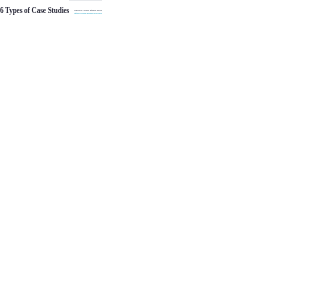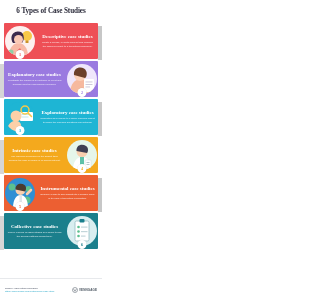--- a/index.html
+++ b/index.html
@@ -6,21 +6,21 @@
   html,body { width:102px; height:300px; }
   body {
     font-family:"Liberation Sans", sans-serif;
     background:#ffffff;
     overflow:hidden;
   }
   .infographic {
     width:102px; height:300px;
     position:relative;
     background:#ffffff;
-    display:flex; flex-direction:column;
+    display:flex; flex-direction:row;
   }
 
   
   .header {
     height:22px;
     background:#ffffff;
     display:flex; align-items:center; justify-content:center;
     flex:0 0 auto;
   }
   .header-title {

